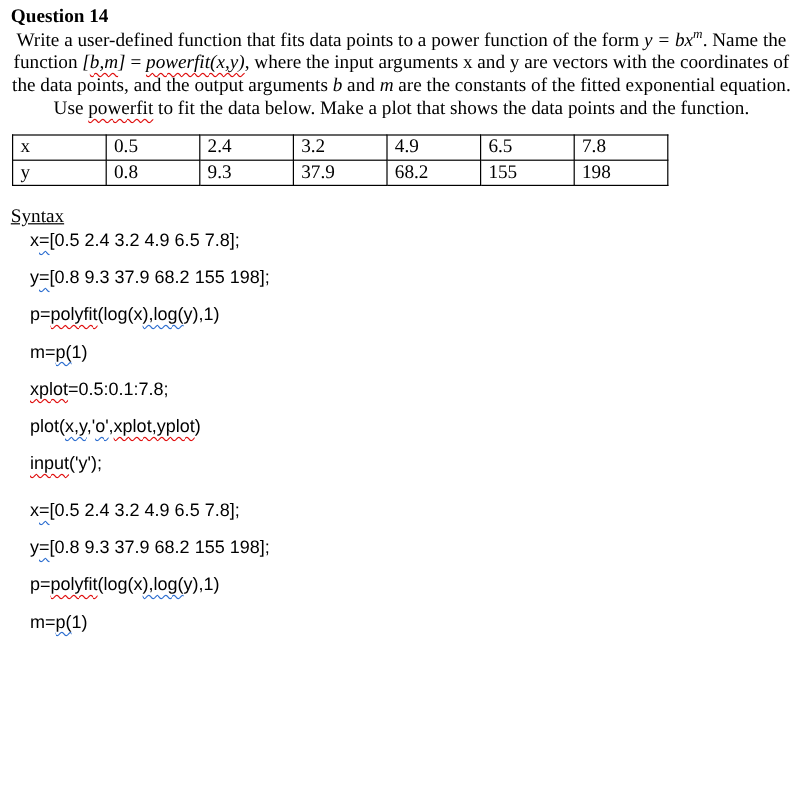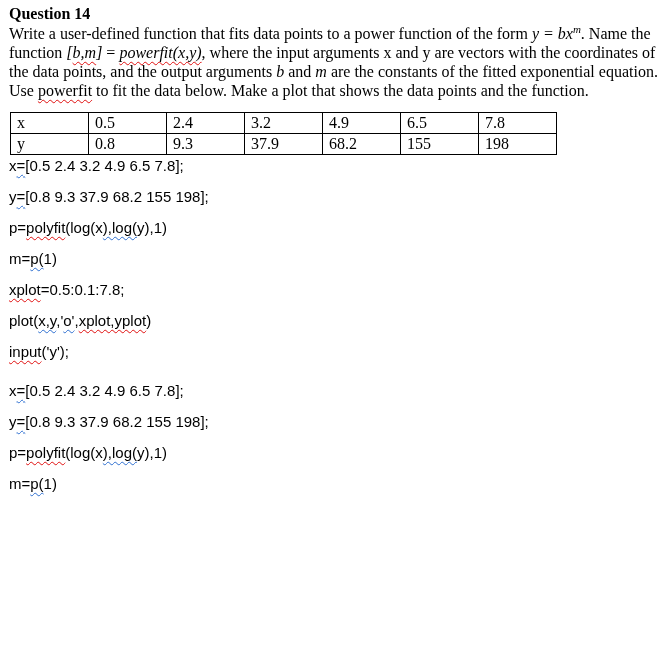--- a/index.html
+++ b/index.html
@@ -7,21 +7,21 @@
     width:669px;height:665px;overflow:hidden;
     font-family:"Liberation Serif",serif;color:#000;
   }
   .page{padding:4px 22px 0 9px;}
 
   .q-title{
     font-size:16px;font-weight:bold;margin:0;line-height:20px;
     font-family:"Liberation Serif",serif;
   }
   .q-body{
-    font-size:16px;margin:0;line-height:19px;width:651px;
+    font-size:16px;margin:0;line-height:19px;width:651px;text-align:center;
   }
 
   
   .sq-red{
     text-decoration-line:underline;
     text-decoration-style:wavy;
     text-decoration-color:#e01010;
     text-decoration-thickness:1px;
     text-underline-offset:3px;
   }
@@ -50,21 +50,21 @@
     text-decoration:underline;
     margin:16px 0 0 0;
     font-family:"Liberation Serif",serif;
   }
   .sec-heading.second{margin-top:19px;}
 
   .code-lines{margin-top:1px;}
   .code-line{
     font-family:"Liberation Sans",sans-serif;
     font-size:15px;line-height:20px;
-    margin:0 0 11px 0;white-space:pre;
+    margin:0 0 11px 16px;white-space:pre;
   }
   .cursor{
     display:inline-block;width:1px;height:16px;
     background:#000;vertical-align:text-bottom;margin-left:1px;
   }
   .gap{height:7px;}
 </style>
 </head>
 <body>
 
@@ -91,20 +91,21 @@
         <td>9.3</td>
         <td>37.9</td>
         <td>68.2</td>
         <td>155</td>
         <td>198</td>
       </tr>
     </tbody>
   </table>
 
   <div>
+    <div class="sec-heading">Syntax</div>
     <div class="code-lines">
         <div class="code-line"><span>x</span><span class="sq-blue">=</span><span>[0.5 2.4 3.2 4.9 6.5 7.8];</span></div>
         <div class="code-line"><span>y</span><span class="sq-blue">=</span><span>[0.8 9.3 37.9 68.2 155 198];</span></div>
         <div class="code-line"><span>p=</span><span class="sq-red">polyfit</span><span>(log(x</span><span class="sq-blue">),log(</span><span>y),1)</span></div>
         <div class="code-line"><span>m=</span><span class="sq-blue">p(</span><span>1)</span></div>
         <div class="code-line"><span class="sq-red">xplot</span><span>=0.5:0.1:7.8;</span></div>
         <div class="code-line"><span>plot(</span><span class="sq-blue">x,y</span><span>,'</span><span class="sq-blue">o'</span><span>,</span><span class="sq-red">xplot,yplot</span><span>)</span></div>
         <div class="code-line"><span class="sq-red">input</span><span>('y');</span></div>
       </div>
   </div>

